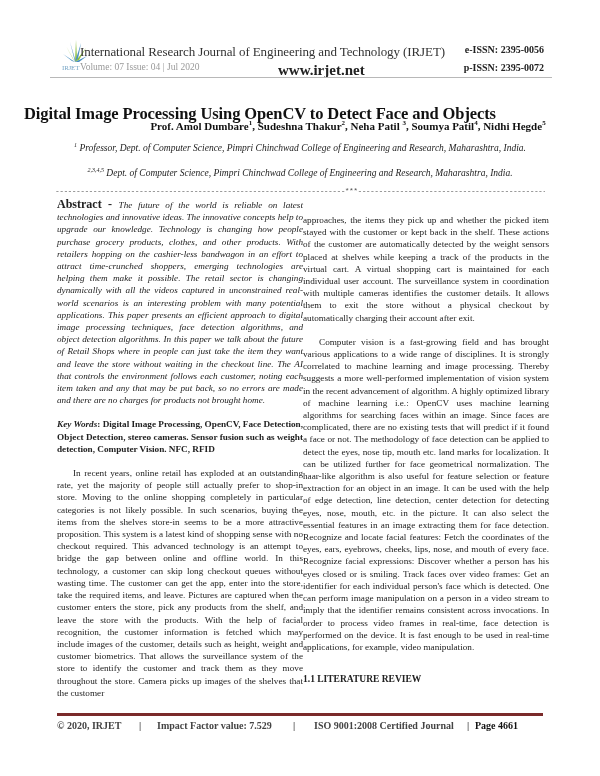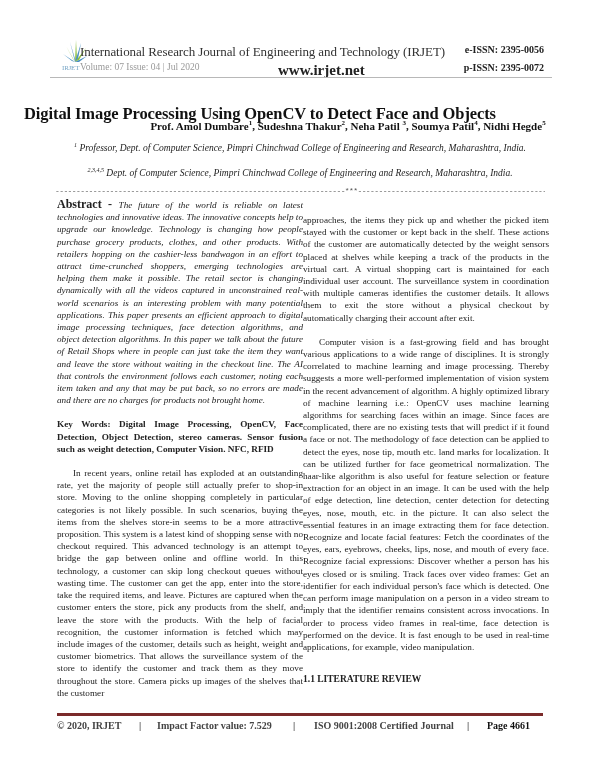--- a/index.html
+++ b/index.html
@@ -28,21 +28,21 @@
 
   .divider { position: absolute; left: 55px; top: 186px; width: 490px; font-family: "Liberation Mono", monospace; font-size: 8px; color: #555; white-space: nowrap; overflow: hidden; letter-spacing: -0.6px; }
 
   .col { position: absolute; width: 246px; font-family: "Liberation Serif", serif; font-size: 9.2px; line-height: 12.2px; color: #222; text-align: justify; }
   .col-left { left: 57px; top: 198px; }
   .col-right { left: 303px; top: 214px; }
   .col p { margin: 0; }
   .abstract { font-style: italic; }
   .abstract-label { font-style: normal; font-weight: bold; font-size: 12px; }
   .keywords { margin-top: 12px !important; font-weight: bold; }
-  .keywords-label { font-weight: bold; }
+  .keywords-label { font-style: italic; font-weight: bold; }
   .section-heading { margin-top: 12px !important; font-weight: bold; font-size: 10.5px; }
   .section-heading .note { font-weight: normal; font-style: italic; font-size: 8.5px; }
   .body-para { text-indent: 16px; margin-top: 12px !important; }
   .body-para.tight { margin-top: 0 !important; }
   .sub-heading { margin-top: 20px !important; font-weight: bold; font-size: 9.5px; }
 
   .footer-rule { position: absolute; left: 57px; top: 713px; width: 486px; height: 3px; background: #7a2a2a; }
   .footer { position: absolute; left: 57px; top: 720px; width: 486px; font-family: "Liberation Serif", serif; font-weight: bold; font-size: 10px; color: #444; white-space: nowrap; }
   .footer span { position: absolute; top: 0; }
   .footer .page-num { color: #111; }
@@ -101,16 +101,16 @@
   </div>
 
   <div class="footer-rule"></div>
   <div class="footer">
     <span style="left:0">© 2020, IRJET</span>
     <span style="left:82px">|</span>
     <span style="left:100px">Impact Factor value: 7.529</span>
     <span style="left:236px">|</span>
     <span style="left:257px">ISO 9001:2008 Certified Journal</span>
     <span style="left:410px">|</span>
-    <span class="page-num" style="left:430px">Page 4661</span>
+    <span class="page-num" style="left:418px">Page 4661</span>
   </div>
 
 </div>
 
 </body></html>

